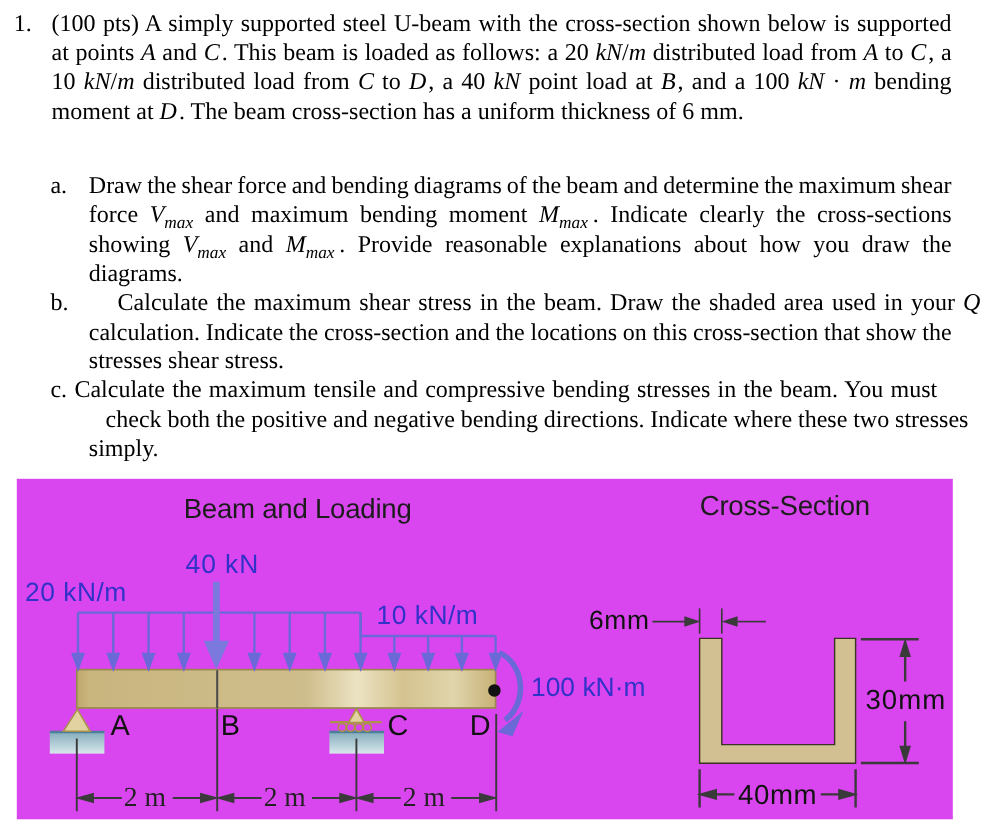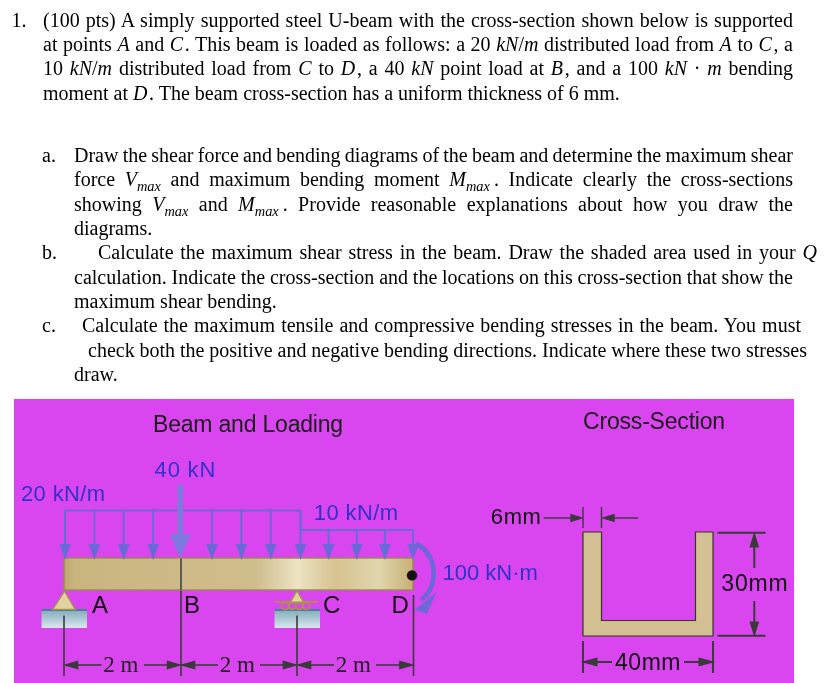--- a/index.html
+++ b/index.html
@@ -34,29 +34,29 @@
 <div class="tline" style="word-spacing:5.395px;left:74px;top:191.7px;width:719px;">showing <i>V</i><sub>max</sub> and <i>M</i><sub>max</sub> . Provide reasonable explanations about how you draw the</div>
 
 <div class="tline tlast" style="word-spacing:0px;left:74px;top:216px;width:719px;">diagrams.</div>
 
 <div class="marker" style="left:42px;top:240.3px;">b.</div>
 
 <div class="tline" style="word-spacing:1.799px;left:74px;top:240.3px;width:719px;margin-left:24px;">Calculate the maximum shear stress in the beam. Draw the shaded area used in your <i>Q</i></div>
 
 <div class="tline" style="word-spacing:-0.206px;left:74px;top:264.6px;width:719px;">calculation. Indicate the cross-section and the locations on this cross-section that show the</div>
 
-<div class="tline tlast" style="word-spacing:0px;left:74px;top:288.9px;width:719px;">maximum shear bending.</div>
+<div class="tline tlast" style="word-spacing:0px;left:74px;top:288.9px;width:719px;">stresses shear stress.</div>
 
 <div class="marker" style="left:42px;top:313.2px;">c.</div>
 
-<div class="tline" style="word-spacing:1.038px;left:82px;top:313.2px;width:719px;">Calculate the maximum tensile and compressive bending stresses in the beam. You must</div>
+<div class="tline" style="word-spacing:1.038px;left:62px;top:313.2px;width:719px;">Calculate the maximum tensile and compressive bending stresses in the beam. You must</div>
 
 <div class="tline" style="word-spacing:-0.112px;left:88px;top:337.5px;width:719px;">check both the positive and negative bending directions. Indicate where these two stresses</div>
 
-<div class="tline tlast" style="word-spacing:0px;left:74px;top:361.8px;width:719px;">draw.</div>
+<div class="tline tlast" style="word-spacing:0px;left:74px;top:361.8px;width:719px;">simply.</div>
 
 <div class="fig">
 <svg width="780" height="284" viewBox="0 0 780 284">
   <defs>
     <linearGradient id="beamg" x1="0" y1="0" x2="1" y2="0">
       <stop offset="0" stop-color="#bfa76c"></stop>
       <stop offset="0.03" stop-color="#c9b57e"></stop>
       <stop offset="0.30" stop-color="#ccba86"></stop>
       <stop offset="0.55" stop-color="#cfbe8d"></stop>
       <stop offset="0.67" stop-color="#ece3c3"></stop>

